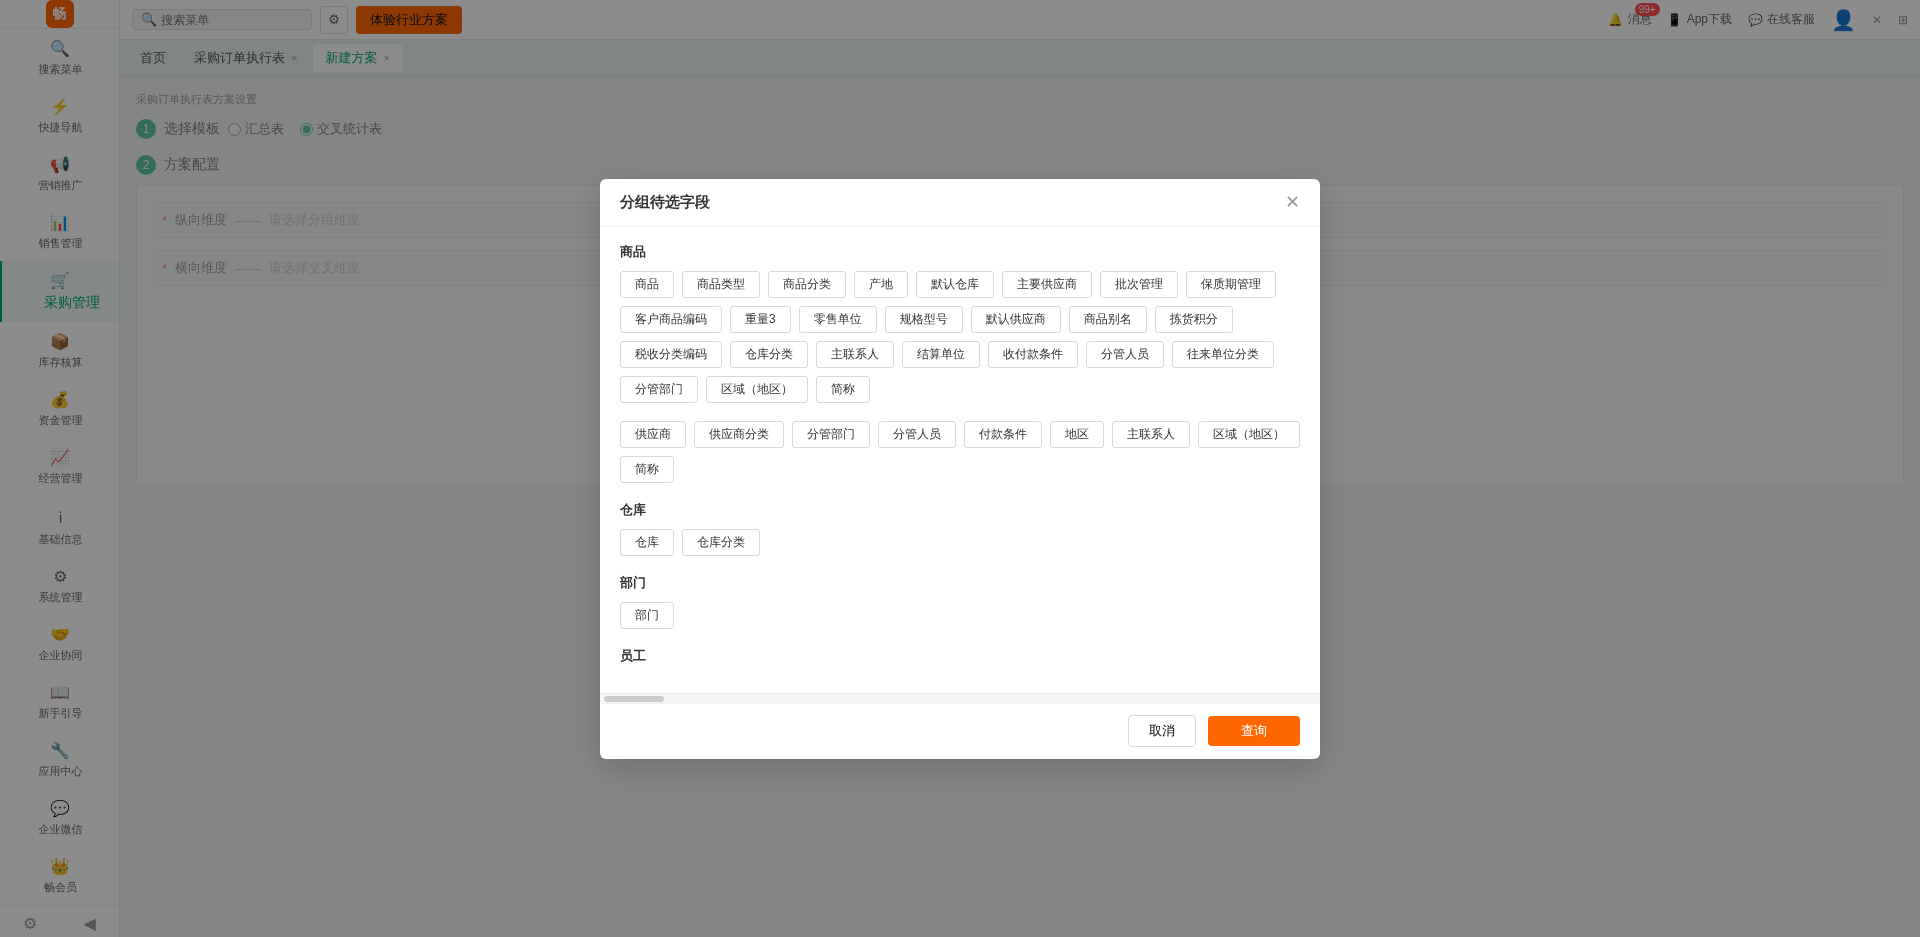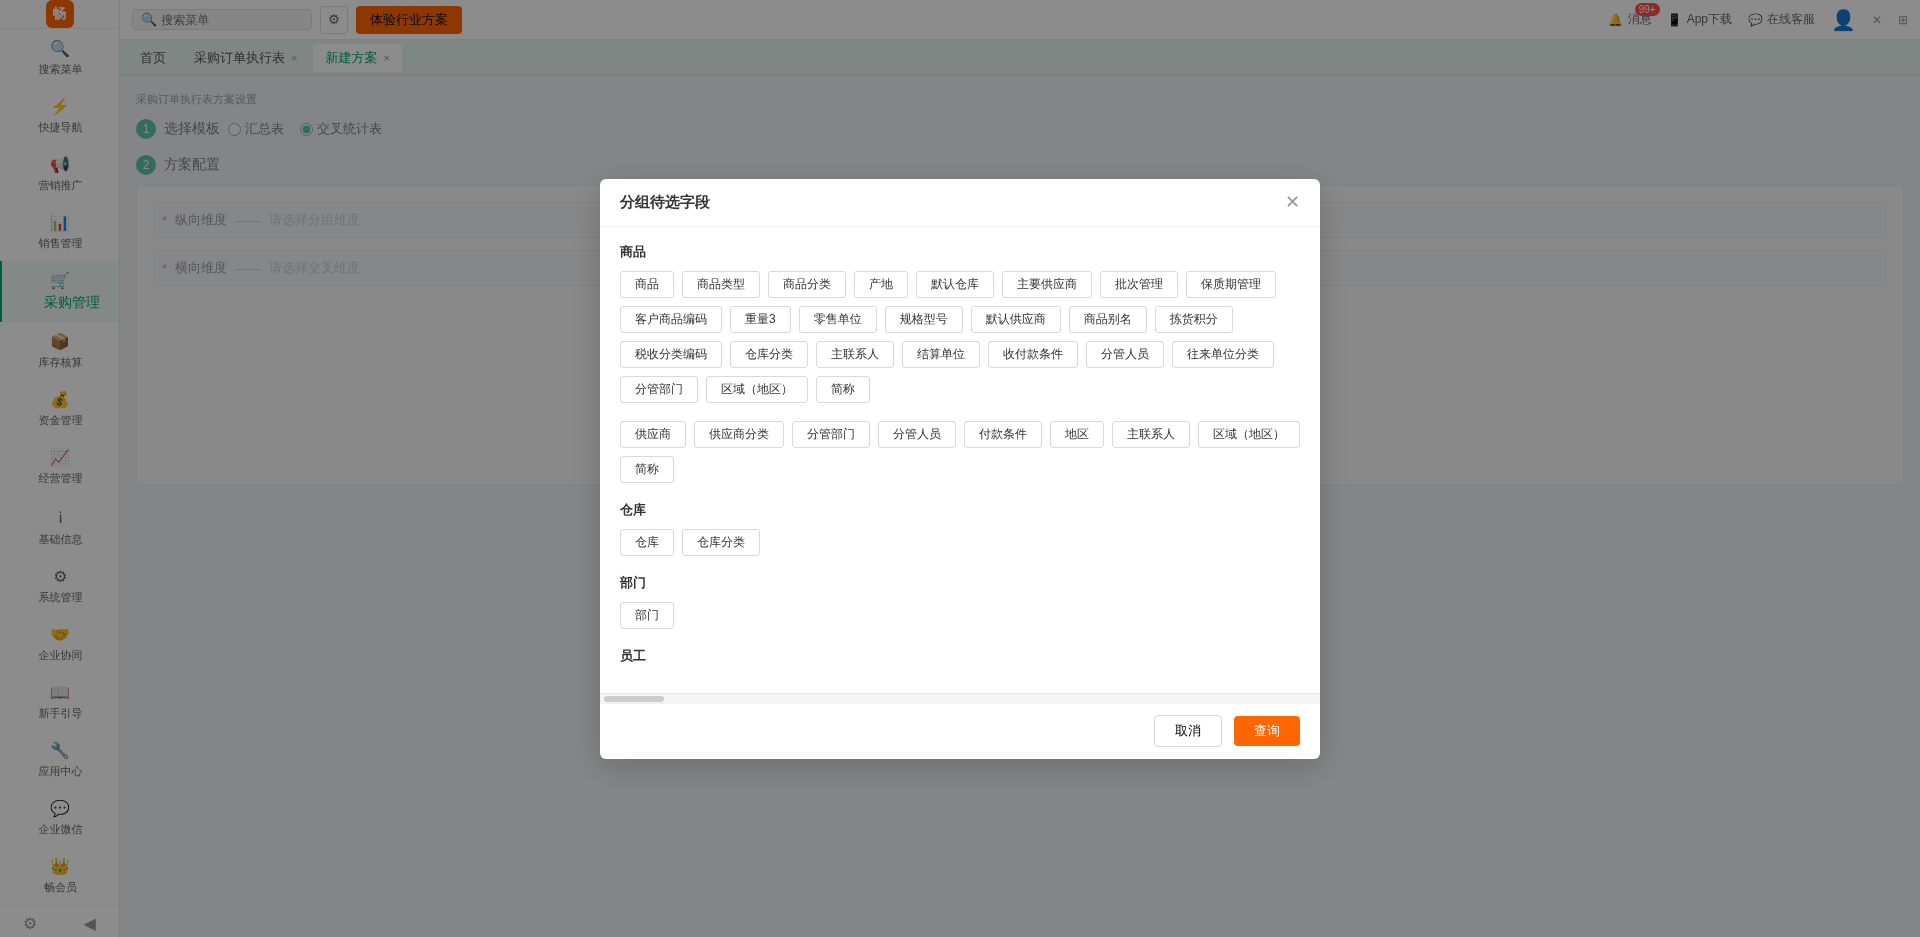--- a/index.html
+++ b/index.html
@@ -294,21 +294,21 @@
 
     .btn-cancel {
       padding: 6px 20px;
       border: 1px solid #d9d9d9;
       border-radius: 4px;
       background: #fff;
       cursor: pointer;
       font-size: 13px;
     }
     .btn-confirm {
-      padding: 6px 20px;
+      padding: 6px 33px;
       border: none;
       border-radius: 4px;
       background: #ff6600;
       color: #fff;
       cursor: pointer;
       font-size: 13px;
     }
 
     
     .bg-content {

